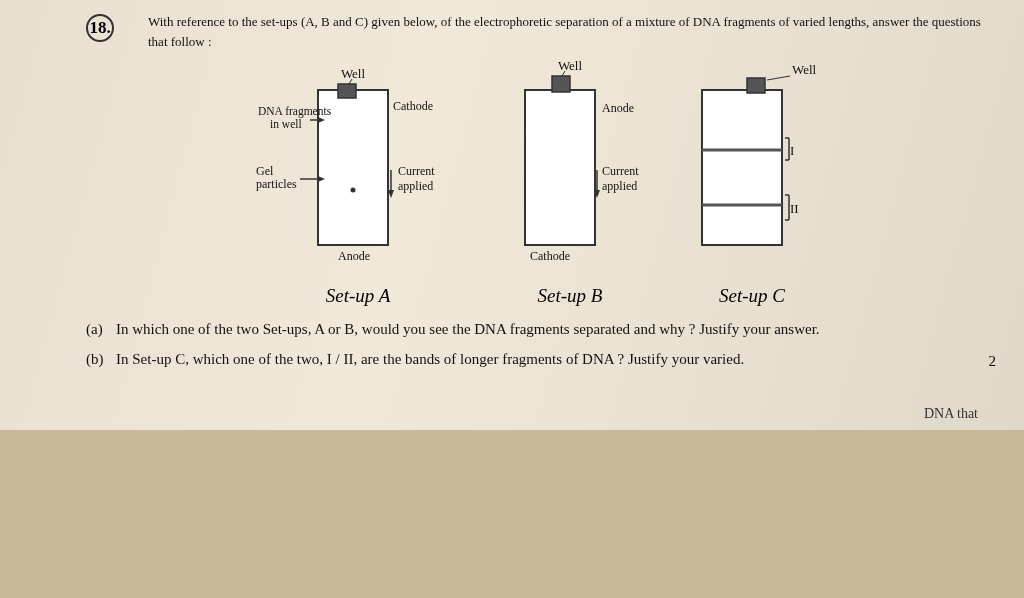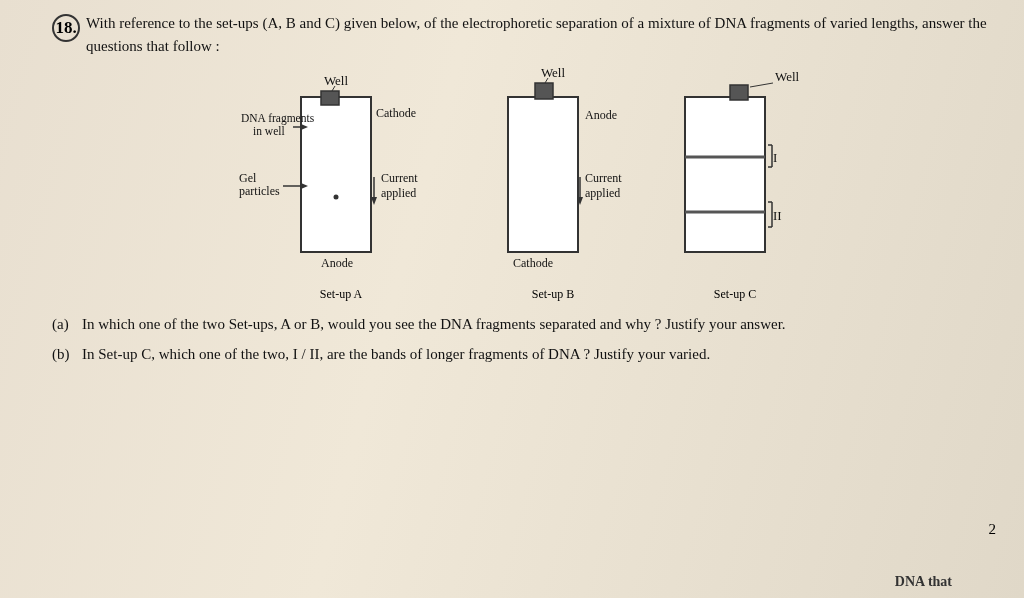--- a/index.html
+++ b/index.html
@@ -8,23 +8,23 @@
       height: 598px;
       background: #c8b89a;
       font-family: 'Times New Roman', Times, serif;
       overflow: hidden;
       position: relative;
     }
     .page {
       position: absolute;
       top: 0; left: 0;
       width: 1024px;
-      height: 598px;
+      height: 430px;
       background: linear-gradient(105deg, #e8dfd0 0%, #f0e8d8 40%, #e0d8c8 100%);
-      padding: 12px 30px 10px 52px;
+      padding: 12px 30px 10px 86px;
     }
     .question-header {
       display: flex;
       align-items: flex-start;
       margin-bottom: 8px;
     }
     .question-number {
       font-size: 17px;
       font-weight: bold;
       margin-right: 6px;
@@ -32,40 +32,43 @@
       border-radius: 50%;
       width: 28px;
       height: 28px;
       display: flex;
       align-items: center;
       justify-content: center;
       flex-shrink: 0;
       margin-top: 2px;
     }
     .question-text {
-      font-size: 15px;
+      font-size: 13px;
       line-height: 1.55;
       color: #111;
+      margin-left: 28px;
     }
     .diagrams-area {
       display: flex;
       align-items: flex-start;
       justify-content: center;
       gap: 12px;
       margin: 8px 0 10px 0;
     }
     .setup-container {
       display: flex;
       flex-direction: column;
       align-items: center;
       position: relative;
     }
     .setup-label {
-      font-size: 12px;
+      font-size: 19px;
+      margin-top: 5px;
       font-weight: normal;
+      font-style: italic;
     }
     
     .setup-a-wrapper {
       position: relative;
       width: 220px;
       height: 220px;
     }
     .setup-b-wrapper {
       position: relative;
       width: 180px;
@@ -98,24 +101,23 @@
     }
     .page-number {
       position: absolute;
       right: 28px;
       bottom: 60px;
       font-size: 15px;
     }
     .dna-that {
       position: absolute;
       bottom: 8px;
-      right: 72px;
+      right: 46px;
       font-size: 14px;
       color: #333;
-      font-weight: bold;
     }
   </style>
 </head>
 <body>
 
 <div class="page">
 
   <div class="question-header">
     <div class="question-number">18.</div>
     <div class="question-text">With reference to the set-ups (A, B and C) given below, of the electrophoretic separation of a mixture of DNA fragments of varied lengths, answer the questions that follow :</div>

